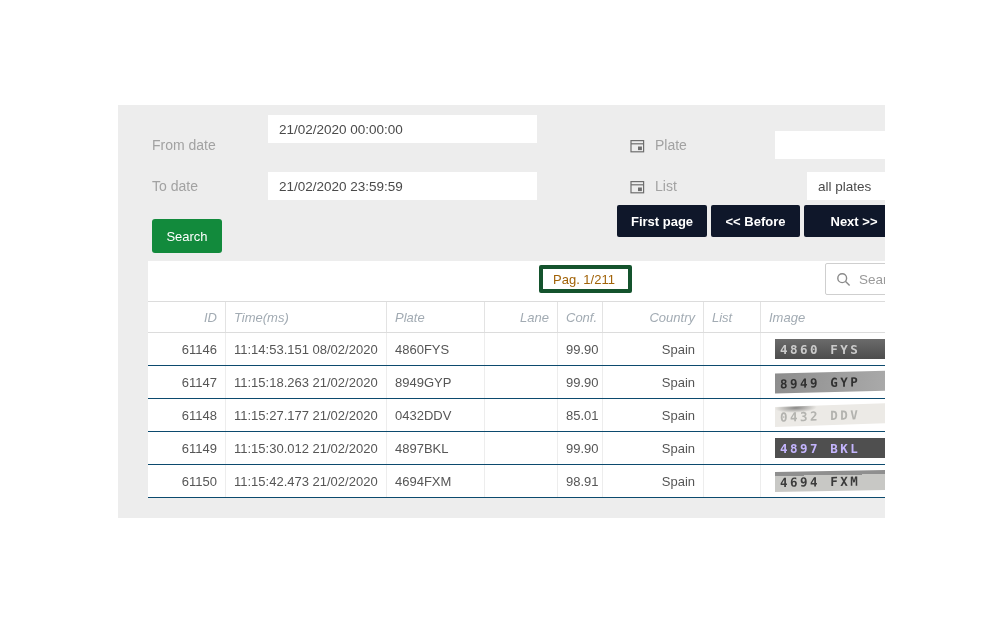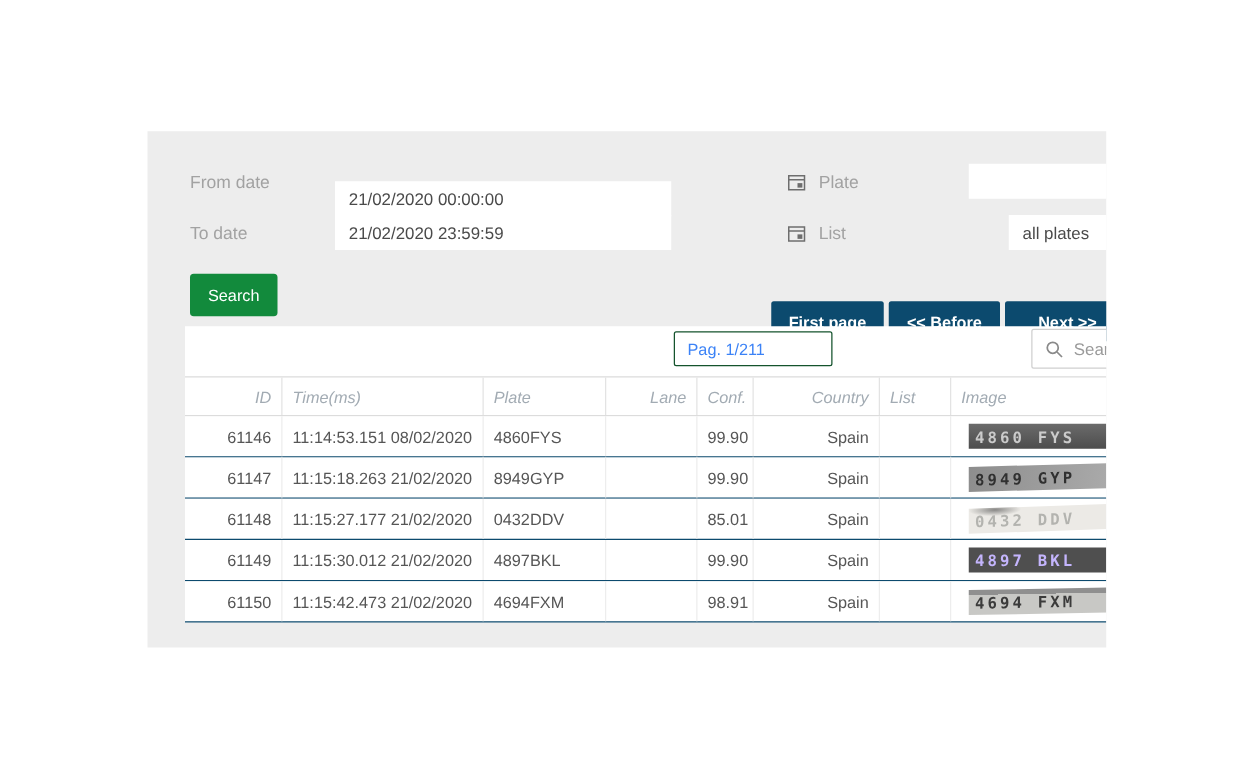--- a/index.html
+++ b/index.html
@@ -11,41 +11,41 @@
     background:#ededed; overflow:hidden; }
 
   .field-label { position:absolute; height:28px; line-height:28px; font-size:14px; color:#a2a2a2; }
   .lbl-from { left:34px; top:26px; }
   .lbl-to   { left:34px; top:67px; }
   .lbl-plate{ left:537px; top:26px; }
   .lbl-list { left:537px; top:67px; }
 
   .txt-input { position:absolute; height:28px; background:#fff; border:none; outline:none;
     font-family:inherit; font-size:13.5px; color:#4a4a4a; padding:0 26px 0 11px; }
-  .in-from { left:150px; top:40px; width:269px; }
+  .in-from { left:150px; top:10px; width:269px; }
   .in-to   { left:150px; top:67px; width:269px; }
   .in-plate{ left:657px; top:26px; width:140px; padding-right:10px; }
   .in-list { left:689px; top:67px; width:140px; padding-right:10px; }
 
   .cal-icon { position:absolute; width:15px; height:15px; top:33px; cursor:pointer; }
   .cal-from { left:512px; }
   .cal-to   { left:512px; top:74px; }
 
   .btn { position:absolute; border:none; color:#fff; font-family:inherit; font-size:13px;
     cursor:pointer; border-radius:2px; }
   .btn-search { left:34px; top:114px; width:70px; height:34px; background:#128a3c; border-radius:3px; }
-  .btn-pg { top:100px; height:32px; background:#0c4a6e; font-weight:600;margin-top:36px; }
+  .btn-pg { top:100px; height:32px; background:#0f172a; font-weight:600; }
   .btn-first  { left:499px; width:90px; }
   .btn-before { left:593px; width:89px; }
   .btn-next   { left:686px; width:100px; }
 
   .toolbar { position:absolute; left:30px; top:156px; width:737px; height:40px; background:#fff; }
-  .pag-box { position:absolute; left:391px; top:4px; width:127px; height:28px;
-    border:1px solid #14532d; border-radius:2px; background:#fff; font-family:inherit;
-    font-size:13px; color:#3b82f6; padding:0 10px; outline:none; }
+  .pag-box { position:absolute; left:391px; top:4px; width:93px; height:28px;
+    border:4px solid #14532d; border-radius:2px; background:#fff; font-family:inherit;
+    font-size:13px; color:#a16207; padding:0 10px; outline:none; }
   .search-box { position:absolute; left:677px; top:2px; width:130px; height:32px;
     border:1px solid #cfcfcf; border-radius:2px; background:#fff;
     display:flex; align-items:center; padding-left:10px; }
   .search-box input { border:none; outline:none; width:80px; margin-left:8px;
     font-family:inherit; font-size:13.5px; color:#555; background:transparent; }
   .search-box input::placeholder { color:#9a9a9a; }
 
   .table { position:absolute; left:30px; top:196px; width:737px; }
   .tr { display:flex; background:#fff; }
   .thead { height:32px; border-top:1px solid #dcdcdc; border-bottom:1px solid #dcdcdc;font-style:italic; }

